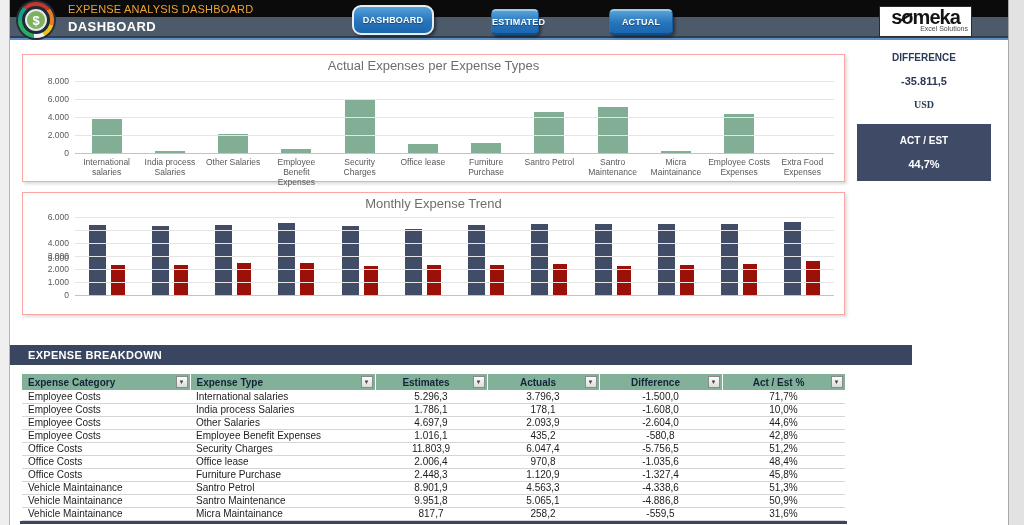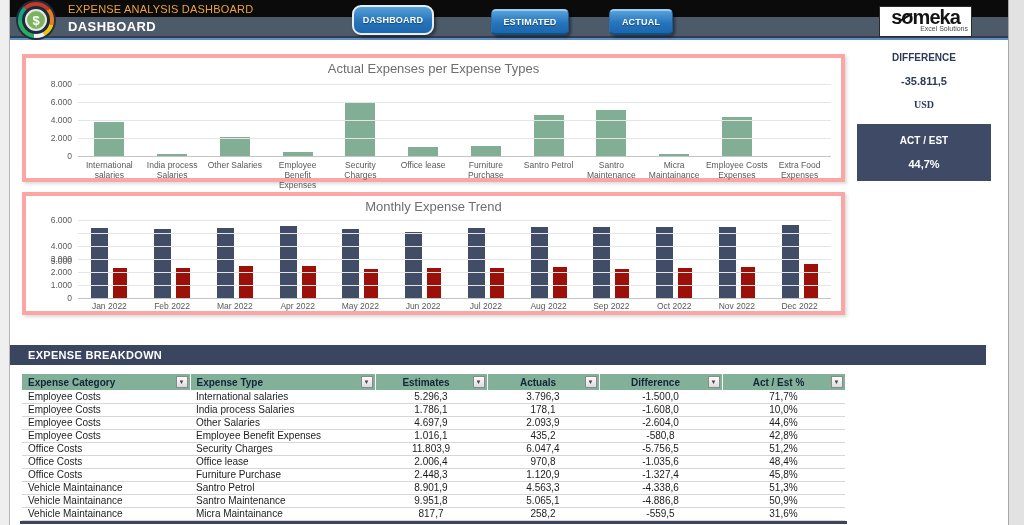--- a/index.html
+++ b/index.html
@@ -38,34 +38,34 @@
   .nav-btn { position:absolute; color:#fff; font-weight:bold; font-size:9px; letter-spacing:.2px;
              text-align:center; cursor:pointer;
              background:linear-gradient(#55a1da, #2674ba 55%, #1c67b0);
              text-shadow:0 1px 1px rgba(0,0,0,.4); }
   .nav-btn.active { left:342px; top:5px; width:82px; height:30px; line-height:26px;
              border:2px solid #e6edf3; border-radius:9px; box-shadow:2px 2px 3px rgba(0,0,0,.45); }
   .nav-btn.plain { height:26px; line-height:22px; border-radius:5px;
              border-top:2px solid #9dcbec; border-left:1px solid #2a72b8;
              border-right:1px solid #1a5a96; border-bottom:2px solid #124f85;
              box-shadow:2px 2px 3px rgba(0,0,0,.45); }
-  .nav-btn.pos-1 { left:481px; top:9px; width:78px; }
+  .nav-btn.pos-1 { left:481px; top:9px; width:48px; }
   .nav-btn.pos-2 { left:599px; top:9px; width:64px; }
 
   .someka-logo { position:absolute; right:36px; top:6px; width:93px; height:31px; background:#fff;
                  border:1px solid #2b2b2b; z-index:6; padding:0 3px; }
   .someka-brand { font-size:20px; font-weight:bold; color:#141414; line-height:20px;
                   letter-spacing:-1px; text-align:center; }
   .someka-brand .o-slash { position:relative; display:inline-block; }
   .someka-brand .o-slash::after { content:""; position:absolute; left:-1px; top:46%;
                   width:13px; height:2px; background:#141414; transform:rotate(-32deg); }
   .someka-tagline { font-size:7px; color:#4a4a4a; text-align:right; margin-top:-2px; }
 
   
-  .chart-panel { position:absolute; background:#fff; border:4px solid #fca5a5;
+  .chart-panel { position:absolute; background:#fff; border:1px solid #fca5a5;
                  box-shadow:2px 2px 3px rgba(0,0,0,.14); }
   #chart1 { left:22px; top:54px;  width:823px; height:128px; }
   #chart2 { left:22px; top:192px; width:823px; height:123px; }
   .chart-title { position:absolute; left:0; top:3px; width:100%; text-align:center;
                  font-size:13px; color:#6e6e6e; }
   .plot { position:absolute; left:52px; right:10px; }
   #chart1 .plot { top:26px; height:72px; }
   #chart2 .plot { top:24px; height:78px; }
   .gridline { position:absolute; left:0; width:100%; height:1px; background:#e5e5e5; }
   .gridline.base { background:#c4c4c4; }
@@ -87,21 +87,21 @@
   .kpi-diff .kpi-label { font-size:10px; }
   .kpi-diff .kpi-value { font-size:11px; }
   .kpi-diff .kpi-unit  { font-size:10px;font-family:Liberation Serif, serif; }
   .kpi-act { position:absolute; left:857px; top:124px; width:134px; height:57px; background:#3f4b66;
              display:flex; flex-direction:column; justify-content:space-evenly;
              text-align:center; color:#fff; font-weight:bold; }
   .kpi-act .kpi-label { font-size:10px; }
   .kpi-act .kpi-value { font-size:11px; }
 
   
-  .section-band { position:absolute; left:10px; top:345px; width:976px; height:20px;
+  .section-band { position:absolute; left:10px; top:345px; width:902px; height:20px;
                   background:#3a4660; color:#fff; font-size:11px; font-weight:bold;
                   line-height:20px; padding-left:18px; letter-spacing:.3px; }
 
   .breakdown-table { position:absolute; left:22px; top:374px; width:823px;
                      border-collapse:collapse; table-layout:fixed; }
   .breakdown-table th { background:#82b098; height:16px; font-size:10px; font-weight:bold;
                         color:#12253a; border-right:1px solid #fff; position:relative;
                         padding:0 16px 0 6px; text-align:left; }
   .breakdown-table th.num { text-align:center; }
   .breakdown-table td { height:13px; font-size:10px; color:#1c1c1c;
@@ -287,34 +287,20 @@
         <div class="ytick" style="top: calc(33.3333% - 5px);">4.000</div>
         <div class="gridline" style="top: calc(50% + 0px);"></div>
         <div class="ytick" style="top: calc(50% - 5px);">3.000</div>
         <div class="gridline" style="top: calc(66.6667% + 0px);"></div>
         <div class="ytick" style="top: calc(66.6667% - 5px);">2.000</div>
         <div class="gridline" style="top: calc(83.3333% + 0px);"></div>
         <div class="ytick" style="top: calc(83.3333% - 5px);">1.000</div>
         <div class="gridline base" style="top: calc(100% + 0px);"></div>
         <div class="ytick" style="top: calc(100% - 5px);">0</div>
       </div>
-    <div class="xlabels">
-        <div class="xlabel">Jan 2022</div>
-        <div class="xlabel">Feb 2022</div>
-        <div class="xlabel">Mar 2022</div>
-        <div class="xlabel">Apr 2022</div>
-        <div class="xlabel">May 2022</div>
-        <div class="xlabel">Jun 2022</div>
-        <div class="xlabel">Jul 2022</div>
-        <div class="xlabel">Aug 2022</div>
-        <div class="xlabel">Sep 2022</div>
-        <div class="xlabel">Oct 2022</div>
-        <div class="xlabel">Nov 2022</div>
-        <div class="xlabel">Dec 2022</div>
-      </div>
   </div>
 
   <div class="section-band">EXPENSE BREAKDOWN</div>
 
   <table class="breakdown-table">
     <colgroup>
       <col style="width:168px">
         <col style="width:185px">
         <col style="width:112px">
       <col style="width:112px">

